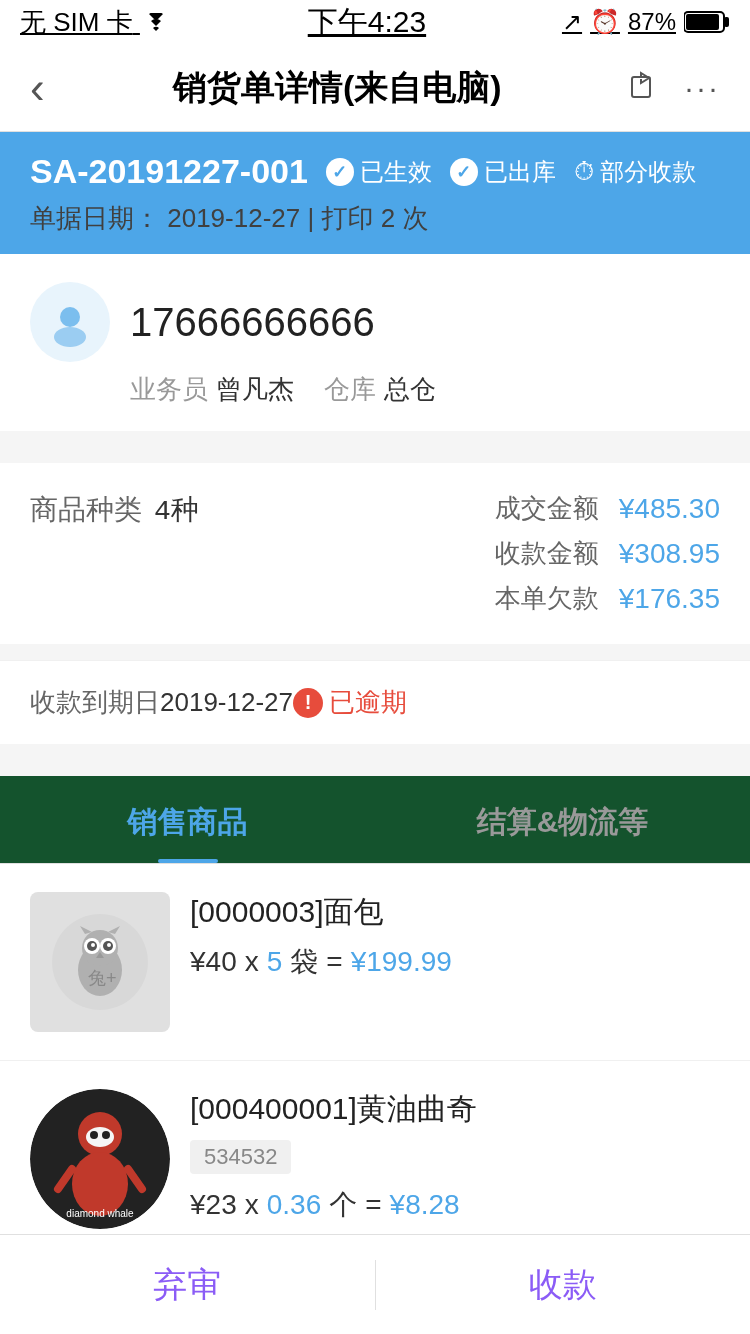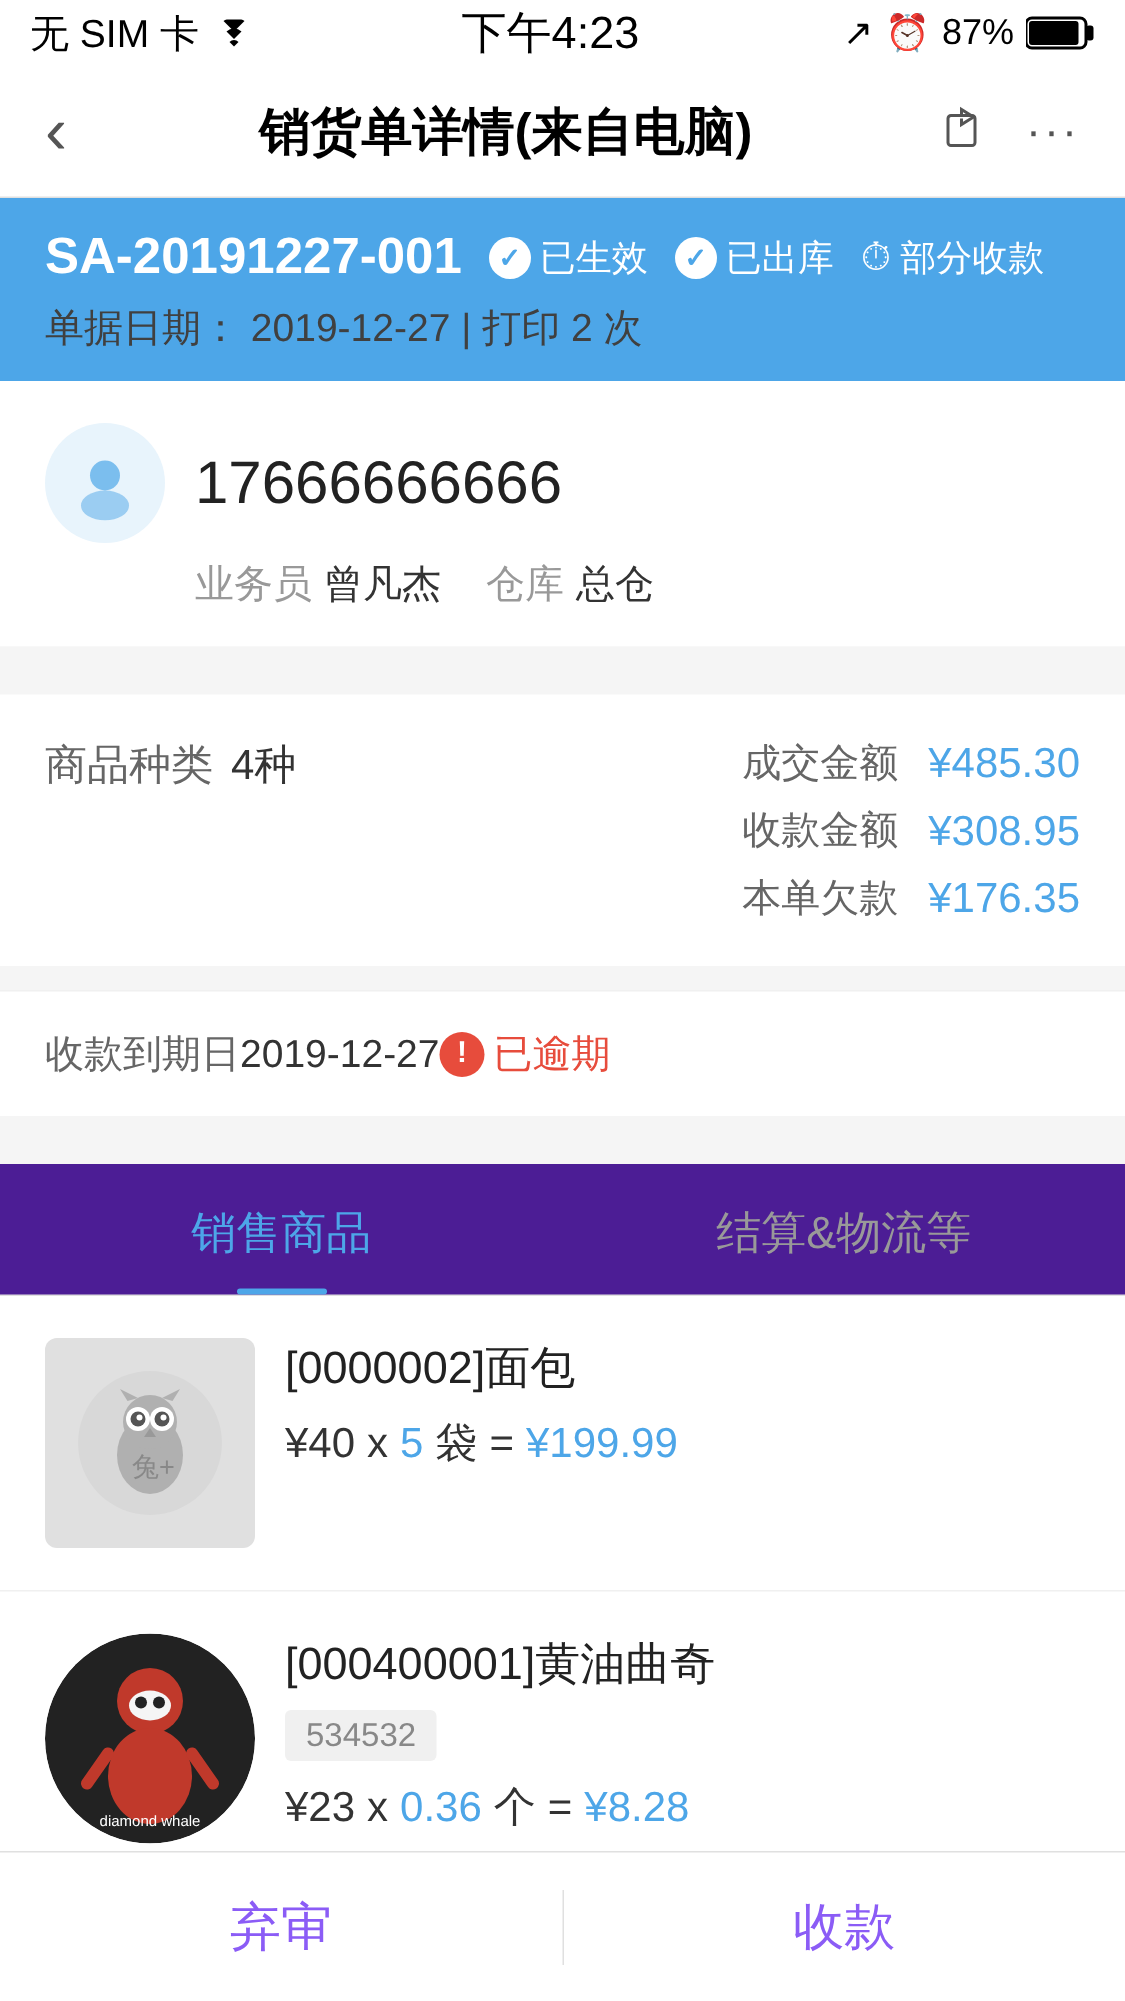--- a/index.html
+++ b/index.html
@@ -14,20 +14,21 @@
 
     
     .status-bar {
       height: 44px;
       background: #fff;
       display: flex;
       align-items: center;
       justify-content: space-between;
       padding: 0 20px;
       font-size: 28px;
+      text-decoration: underline;
     }
     .status-left { font-size: 26px; color: #000; }
     .status-center { font-size: 30px; font-weight: 500; color: #000; }
     .status-right { display: flex; align-items: center; gap: 8px; font-size: 24px; color: #000; }
 
     
     .nav-bar {
       height: 88px;
       background: #fff;
       display: flex;
@@ -159,21 +160,21 @@
       justify-content: space-between;
       align-items: flex-start;
     }
     .stats-left {
       display: flex;
       align-items: center;
       gap: 12px;
       font-size: 28px;
     }
     .stats-label { color: #666; }
-    .stats-value { color: #333; font-weight: 500; }
+    .stats-value { color: #333; font-weight: 500; font-family: Liberation Mono, monospace; }
     .stats-right {
       display: flex;
       flex-direction: column;
       align-items: flex-end;
       gap: 10px;
     }
     .stat-item {
       display: flex;
       align-items: center;
       gap: 20px;
@@ -211,23 +212,24 @@
       color: #fff;
       display: inline-flex;
       align-items: center;
       justify-content: center;
       font-size: 20px;
       font-weight: 700;
     }
 
     
     .tabs-section {
-      background: #4c1d95;
+      background: #14532d;
       margin-top: 16px;
       border-bottom: 1px solid #e0e0e0;
+      font-weight: bold;
     }
     .tabs-row {
       display: flex;
     }
     .tab {
       flex: 1;
       text-align: center;
       padding: 26px 0 20px;
       font-size: 30px;
       color: #999;
@@ -482,21 +484,21 @@
 
         <polygon points="50,40 46,46 54,46" fill="#999"></polygon>
 
         <polygon points="35,22 30,14 42,20" fill="#b0b0b0"></polygon>
         <polygon points="65,22 70,14 58,20" fill="#b0b0b0"></polygon>
 
         <text x="38" y="72" font-size="18" fill="#888" font-family="sans-serif">兔+</text>
       </svg>
     </div>
     <div class="product-info">
-      <div class="product-name">[0000002]面包</div>
+      <div class="product-name">[0000003]面包</div>
       <div class="product-price-row">
         <span>¥40</span>
         <span> x </span>
         <span class="price-blue">5</span>
         <span>袋</span>
         <span> = </span>
         <span class="price-total">¥199.99</span>
       </div>
     </div>
   </div>

